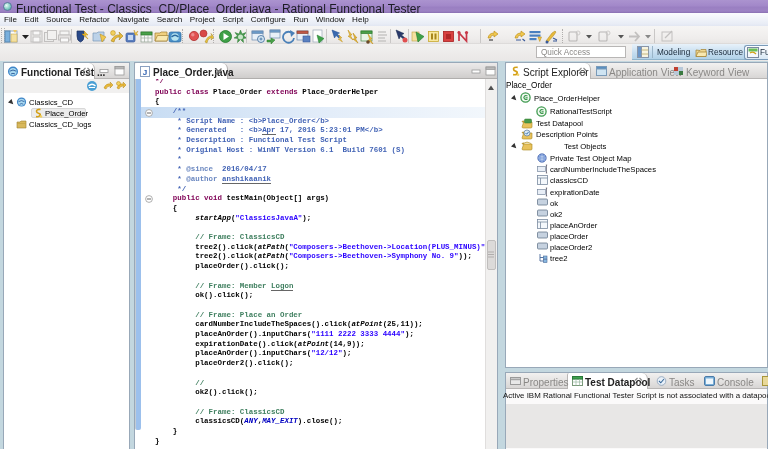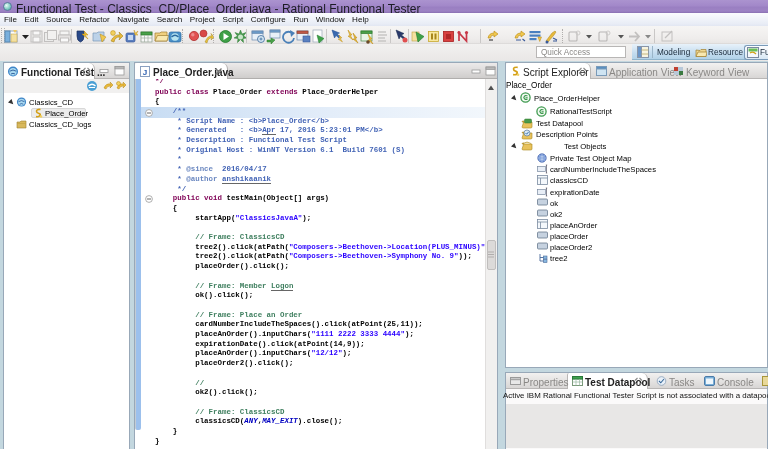--- a/index.html
+++ b/index.html
@@ -7,21 +7,21 @@
 .abs{position:absolute;}
 .sep{position:absolute;top:29px;height:14px;width:1px;background:#c9c7c6;}
 .ico{position:absolute;top:29px;width:15px;height:15px;}
 .tabtxt{font-size:10px;color:#333;text-align:center;}
 pre{margin:0;}
 .kw{color:#7f0055;}
 .jd{color:#4263b5;}
 .jt{color:#6a87c0;}
 .cm{color:#3f7f5f;}
 .st{color:#2a00ff;}
-.it{margin-top:16px;}
+.it{font-style:italic;margin-top:16px;}
 .cn{color:#0000c0;font-style:italic;}
 .ul{border-bottom:1px solid #666;}
 .trow{position:absolute;font-size:7.7px;color:#000;white-space:nowrap;}
 .gray{color:#8a8886;}
 </style></head>
 <body>
 <div id="root">
 
 <div class="abs" style="left:0;top:0;width:768px;height:13px;
   background:linear-gradient(#ab93cf 0%,#a288c9 45%,#9a7fc2 55%,#9d83c4 85%,#8a70b2 100%);"></div>

